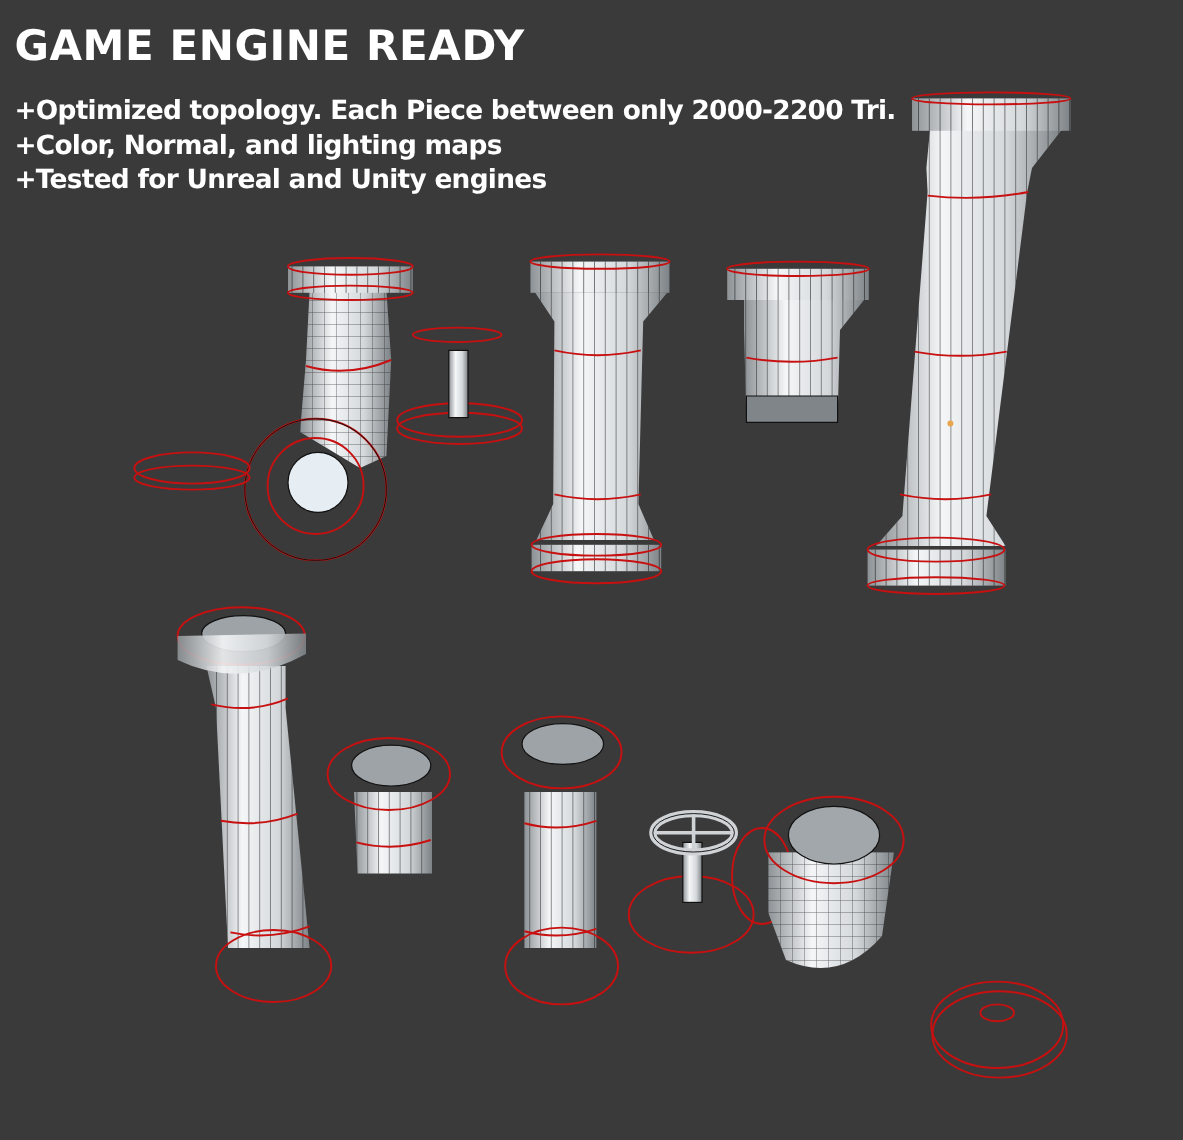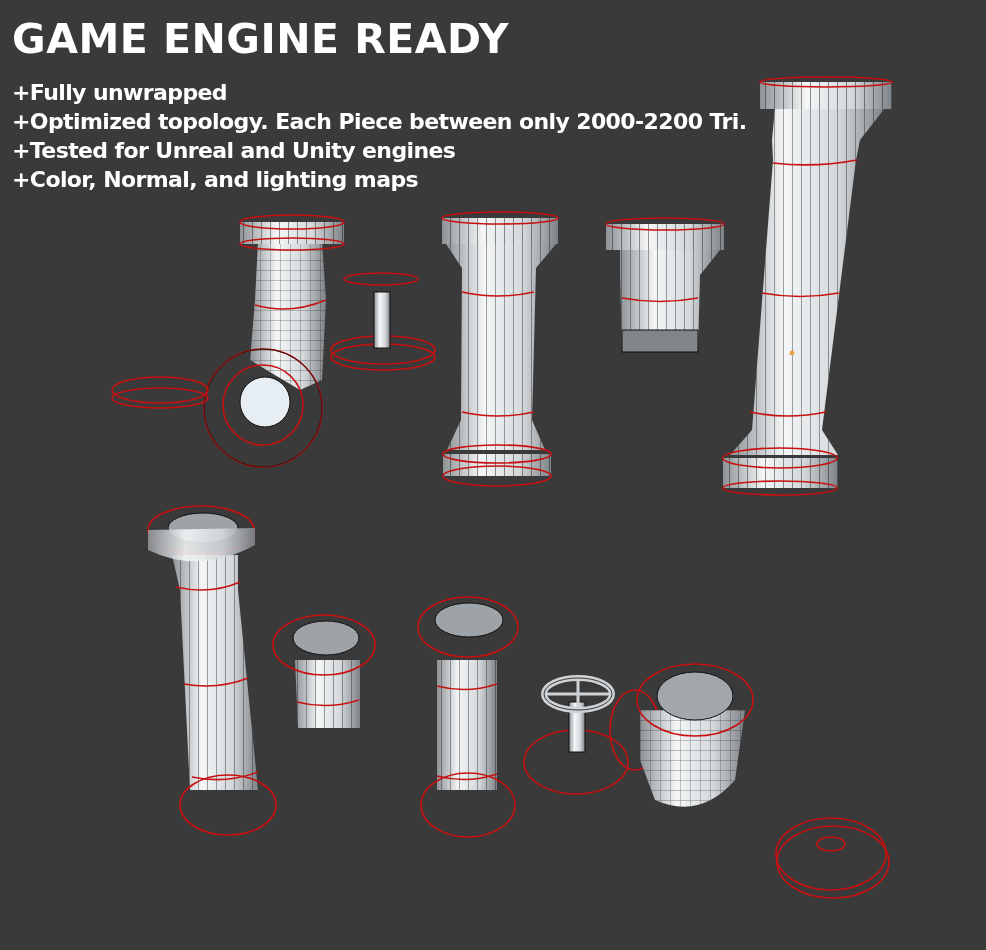--- a/index.html
+++ b/index.html
@@ -1,19 +1,19 @@
 <!DOCTYPE html>
 <html><head>
 <meta charset="utf-8">
 <style>
   html, body { margin:0; padding:0; }
   body { width:986px; height:950px; background:#3a3a3a; position:relative; overflow:hidden;
          font-family:"DejaVu Sans", sans-serif; }
   .title { position:absolute; left:12px; top:14px; color:#ffffff; font-weight:bold;
-           font-size:41px; letter-spacing:0.5px; line-height:50px; margin:0;text-align:center; }
+           font-size:35px; letter-spacing:0.5px; line-height:50px; margin:0;text-align:center; }
   .features { position:absolute; left:12px; top:78px; margin:0; padding:0; list-style:none; }
   .features li { color:#ffffff; font-weight:bold; font-size:22px; line-height:29px;
                  letter-spacing:-0.6px; white-space:nowrap; }
   svg.scene { position:absolute; left:0; top:0; }
   .edge { stroke:#c81010; stroke-width:1.6; fill:none; }
 </style>
 </head>
 <body>
 
 <svg class="scene" width="986" height="950" viewBox="0 0 986 950">
@@ -152,17 +152,16 @@
   <g>
     <ellipse cx="833" cy="862" rx="56" ry="36" fill="#c8cdd0" class="edge"></ellipse>
     <ellipse cx="831" cy="854" rx="55" ry="36" fill="url(#disc)" class="edge"></ellipse>
     <ellipse cx="831" cy="844" rx="14" ry="7" fill="#8a9094" class="edge"></ellipse>
   </g>
 </svg>
 
 <h1 class="title">GAME ENGINE READY</h1>
 
 <ul class="features">
-  <li>+Fully unwrapped</li>
   <li>+Optimized topology. Each Piece between only 2000-2200 Tri.</li>
+  <li>+Color, Normal, and lighting maps</li>
   <li>+Tested for Unreal and Unity engines</li>
-  <li>+Color, Normal, and lighting maps</li>
 </ul>
 
 </body></html>

